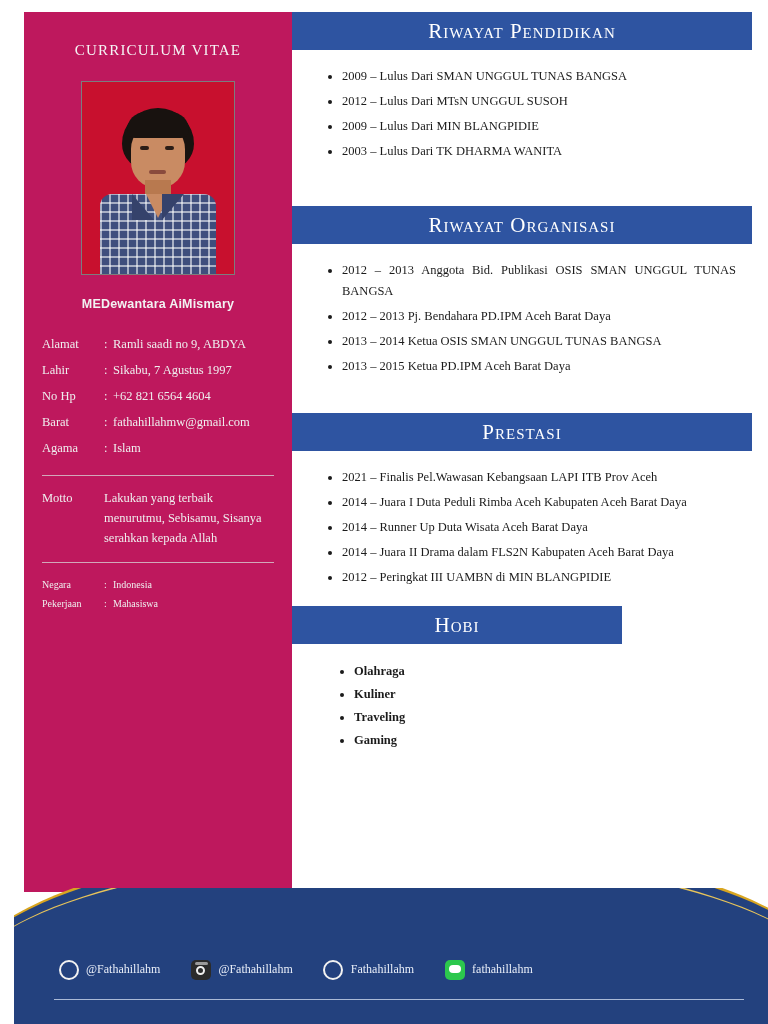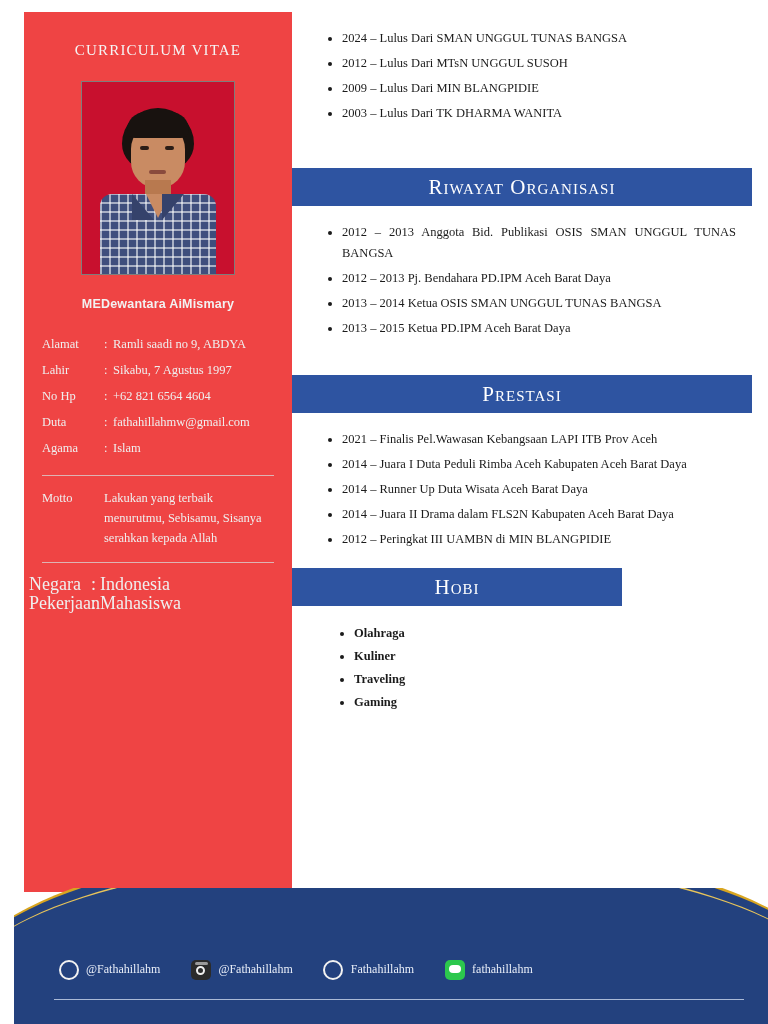--- a/index.html
+++ b/index.html
@@ -21,21 +21,21 @@
     height: 1024px;
     background: #ffffff;
   }
   
   .left-col {
     position: absolute;
     left: 24px;
     top: 12px;
     width: 268px;
     height: 880px;
-    background: #ef4444;
+    background: #be185d;
     color: #f2f2f2;
   }
   .cv-title {
     text-align: center;
     font-variant: small-caps;
     font-size: 15px;
     letter-spacing: 1.2px;
     color: #f5f5f5;
     margin-top: 30px;
     font-family: "Liberation Serif", serif;
@@ -155,22 +155,22 @@
     margin: 12px 18px 0 18px;
     font-size: 12.5px;
     line-height: 20px;
     display: flex;
     color: #efefef;
     font-family: Liberation Serif, serif;
   }
   .motto-label { width: 62px; flex: none; }
   .motto-text { flex: 1; }
   .foot-block {
-    margin: 12px 18px 0 5px;
-    font-size: 18px;
+    margin: 12px 18px 0 18px;
+    font-size: 10px;
     line-height: 19px;
     color: #efefef;
   }
   .foot-row { display: flex; }
   .foot-label { width: 62px; flex: none; }
   .foot-sep { width: 9px; flex: none; }
 
   
   .right-col {
     position: absolute;
@@ -357,21 +357,21 @@
         <div class="info-label">Lahir</div>
         <div class="info-sep">:</div>
         <div class="info-value">Sikabu, 7 Agustus 1997</div>
       </div>
       <div class="info-row">
         <div class="info-label">No Hp</div>
         <div class="info-sep">:</div>
         <div class="info-value">+62 821 6564 4604</div>
       </div>
       <div class="info-row">
-        <div class="info-label">Duta</div>
+        <div class="info-label">Barat</div>
         <div class="info-sep">:</div>
         <div class="info-value">fathahillahmw@gmail.com</div>
       </div>
       <div class="info-row">
         <div class="info-label">Agama</div>
         <div class="info-sep">:</div>
         <div class="info-value">Islam</div>
       </div>
     </div>
 
@@ -394,23 +394,24 @@
         <div class="foot-label">Pekerjaan</div>
         <div class="foot-sep">:</div>
         <div>Mahasiswa</div>
       </div>
     </div>
 
   </div>
 
   <div class="right-col">
 
+    <div class="sec-header">Riwayat Pendidikan</div>
     <div class="sec-body">
       <ul class="bullets">
-        <li>2024 – Lulus Dari SMAN UNGGUL TUNAS BANGSA</li>
+        <li>2009 – Lulus Dari SMAN UNGGUL TUNAS BANGSA</li>
         <li>2012 – Lulus Dari MTsN UNGGUL SUSOH</li>
         <li>2009 – Lulus Dari MIN BLANGPIDIE</li>
         <li>2003 – Lulus Dari TK DHARMA WANITA</li>
       </ul>
     </div>
 
     <div class="gap-md"></div>
 
     <div class="sec-header">Riwayat Organisasi</div>
     <div class="sec-body">

